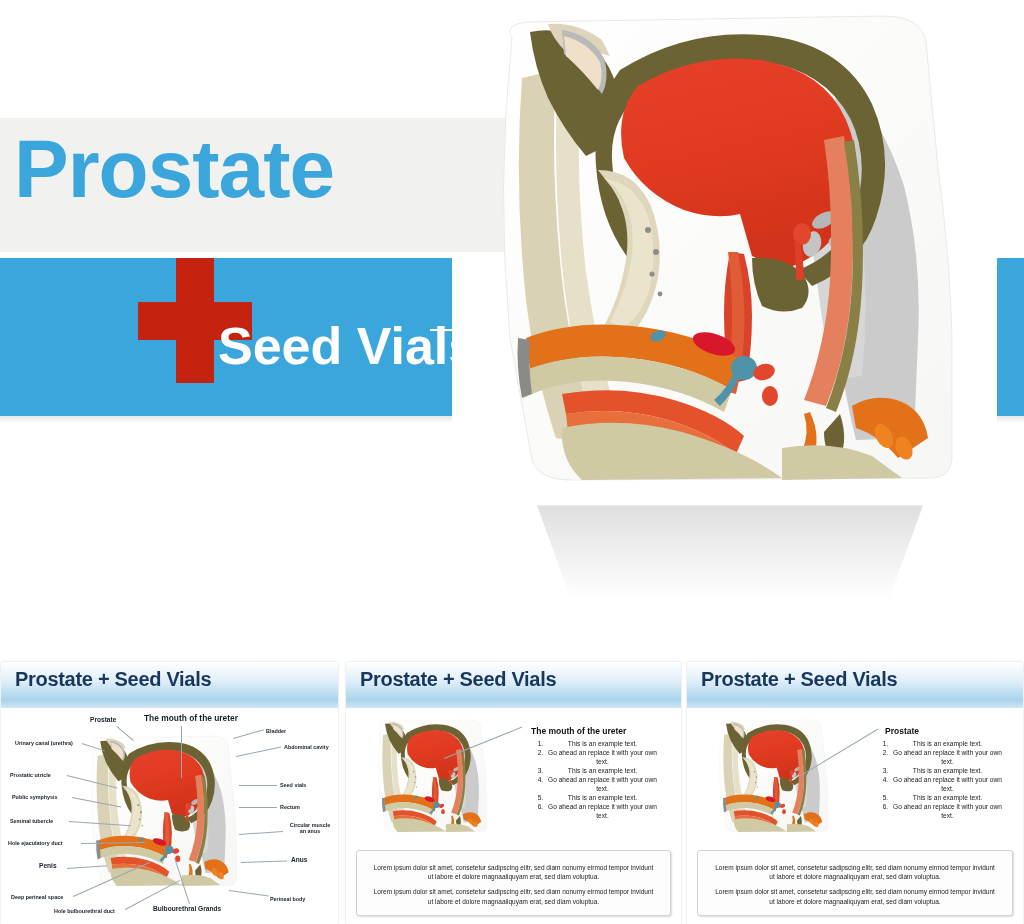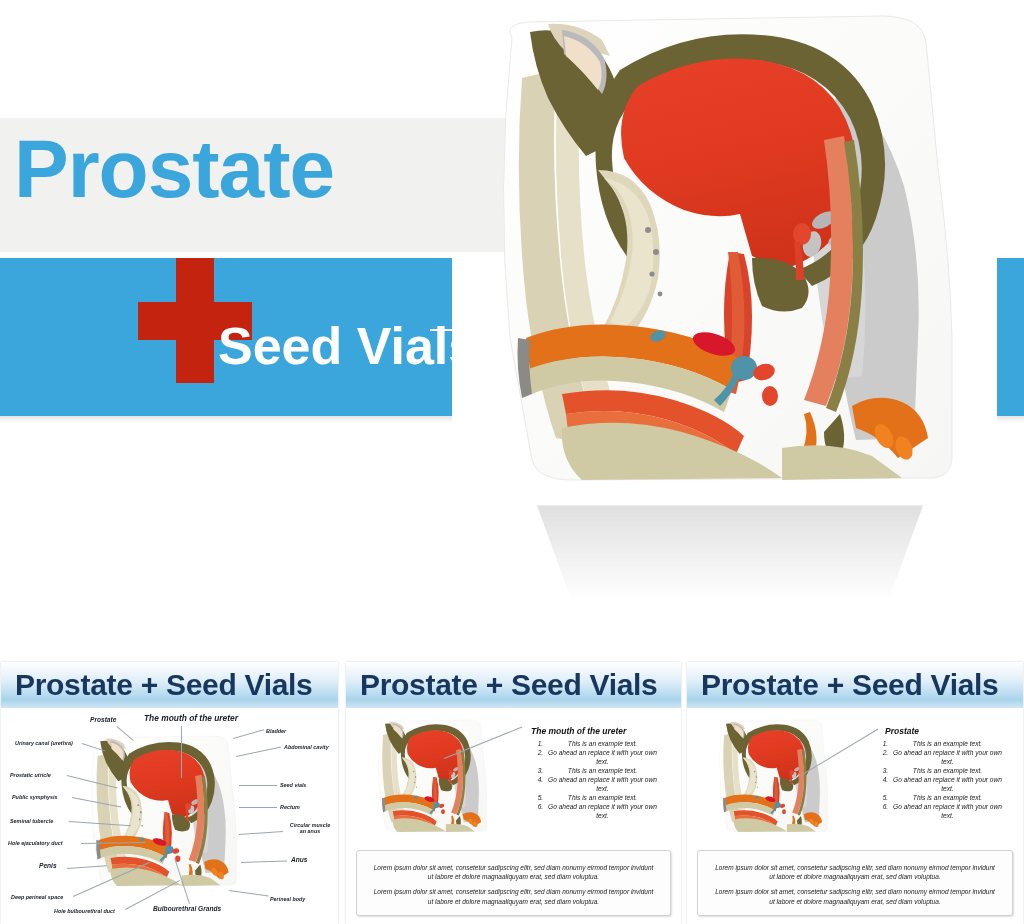--- a/index.html
+++ b/index.html
@@ -73,23 +73,23 @@
   .slide.s1 { left: 1px;   width: 337px; }
   .slide.s2 { left: 346px; width: 335px; }
   .slide.s3 { left: 687px; width: 336px; }
 
   .slide-header {
     position: relative; height: 46px;
     background: linear-gradient(to bottom, #ffffff 0%, #dfeef8 42%, #a9d4ec 82%, #cfe6f4 100%);
   }
   .slide-title {
     position: absolute; left: 14px; top: 6px;
-    font-size: 30px; font-weight: bold; color: #17375e; letter-spacing: -.3px;
-  }
-  .slide-body { position: relative; height: 196px; font-style: italic; }
+    font-size: 20px; font-weight: bold; color: #17375e; letter-spacing: -.3px;
+  }
+  .slide-body { position: relative; height: 196px; }
 
   
   .mini { position: absolute; }
   .mini svg { display: block; width: 100%; height: 100%; }
 
   
   .lbl {
     position: absolute; color: #17202a; font-size: 5.4px; font-weight: bold;
     white-space: nowrap; line-height: 1.15;
   }

